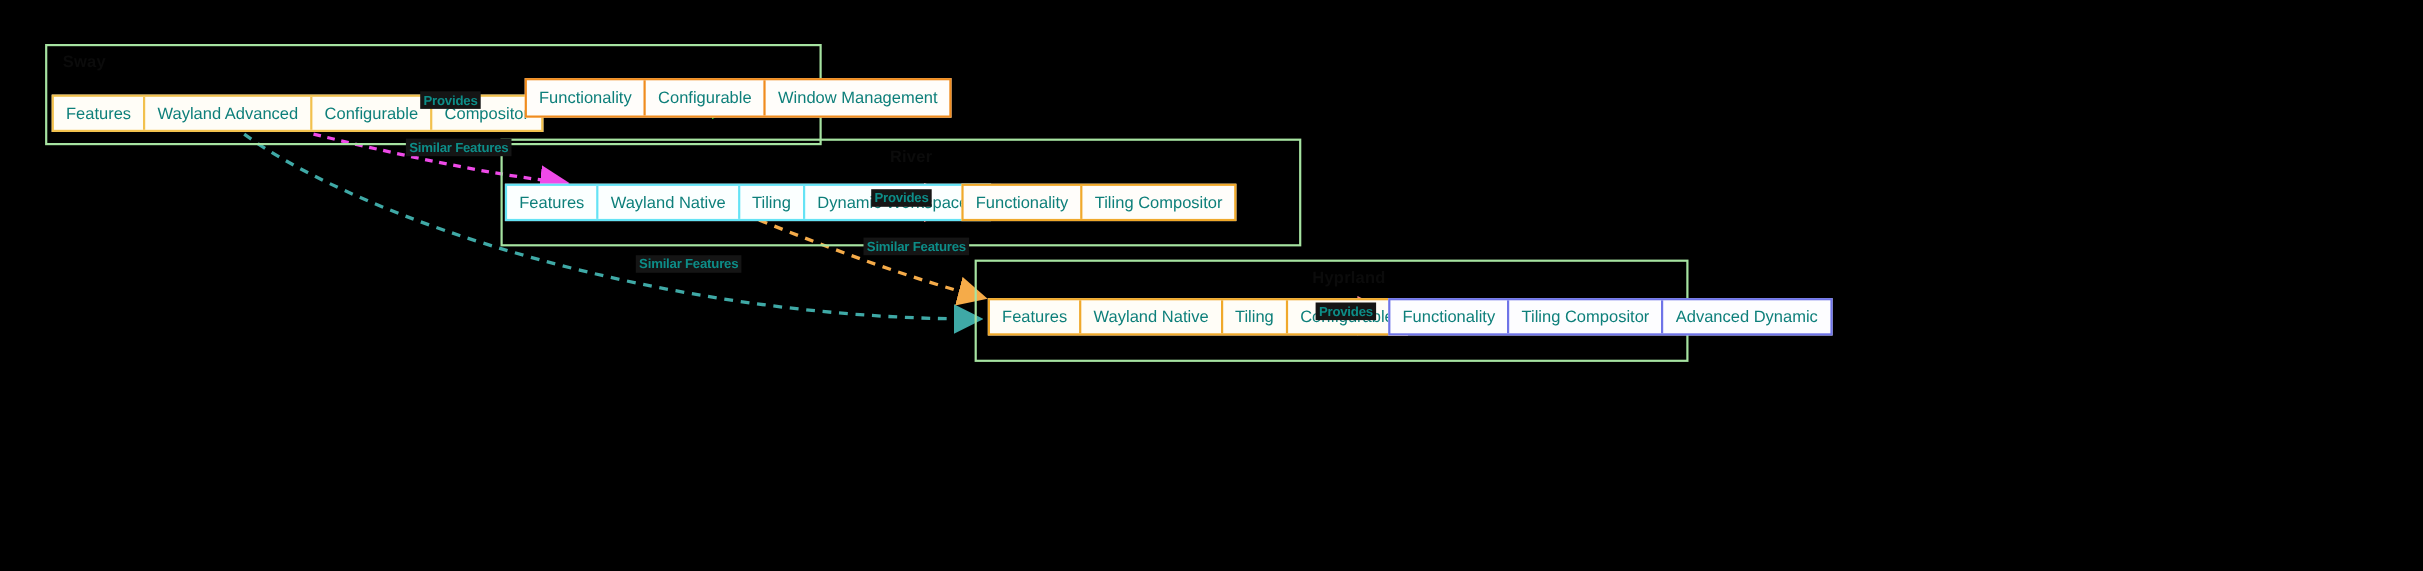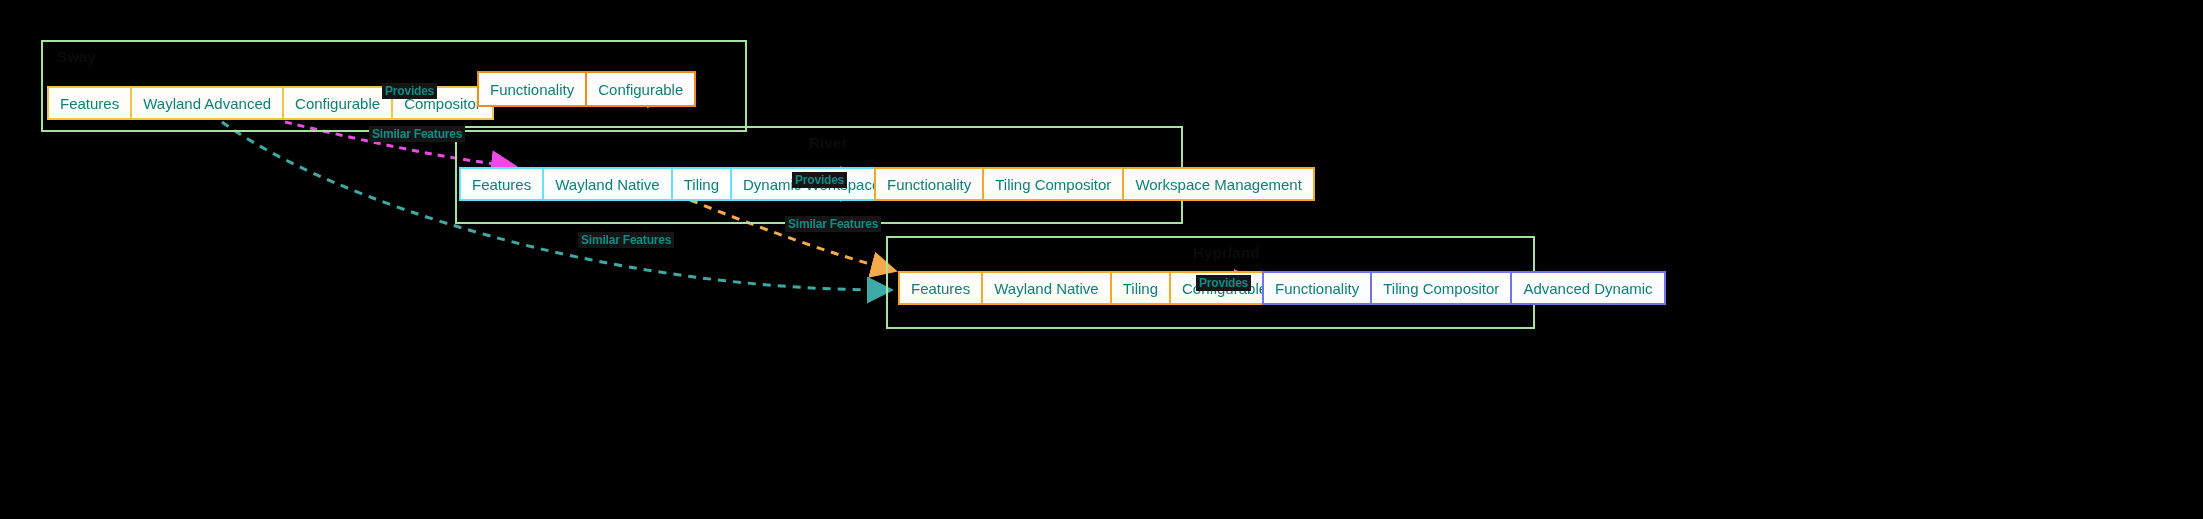--- a/index.html
+++ b/index.html
@@ -89,39 +89,39 @@
   <div class="cellrow row-yellow" style="left:47px;top:86px;height:34px;">
     <div class="cell">Features</div>
     <div class="cell">Wayland Advanced</div>
     <div class="cell">Configurable</div>
     <div class="cell">Compositor</div>
   </div>
 
   <div class="cellrow row-orange" style="left:477px;top:71px;height:36px;">
     <div class="cell">Functionality</div>
     <div class="cell">Configurable</div>
+    <div class="cell">Window Management</div>
   </div>
 
   <div class="edge-label" style="left:382px;top:83px;">Provides</div>
 
   <div class="group" style="left:455px;top:126px;width:728px;height:98px;">
     <div class="group-title" style="left:352px;">River</div>
   </div>
 
   <div class="cellrow row-cyan" style="left:459px;top:167px;height:34px;">
     <div class="cell">Features</div>
     <div class="cell">Wayland Native</div>
     <div class="cell">Tiling</div>
     <div class="cell">Dynamic Workspaces</div>
   </div>
 
   <div class="cellrow row-gold" style="left:874px;top:167px;height:34px;">
     <div class="cell">Functionality</div>
     <div class="cell">Tiling Compositor</div>
-    <div class="cell">Workspace Management</div>
   </div>
 
   <div class="edge-label" style="left:792px;top:172px;">Provides</div>
 
   <div class="edge-label" style="left:369px;top:126px;">Similar Features</div>
 
   <div class="group" style="left:886px;top:236px;width:649px;height:93px;">
     <div class="group-title" style="left:305px;">Hyprland</div>
   </div>
 

